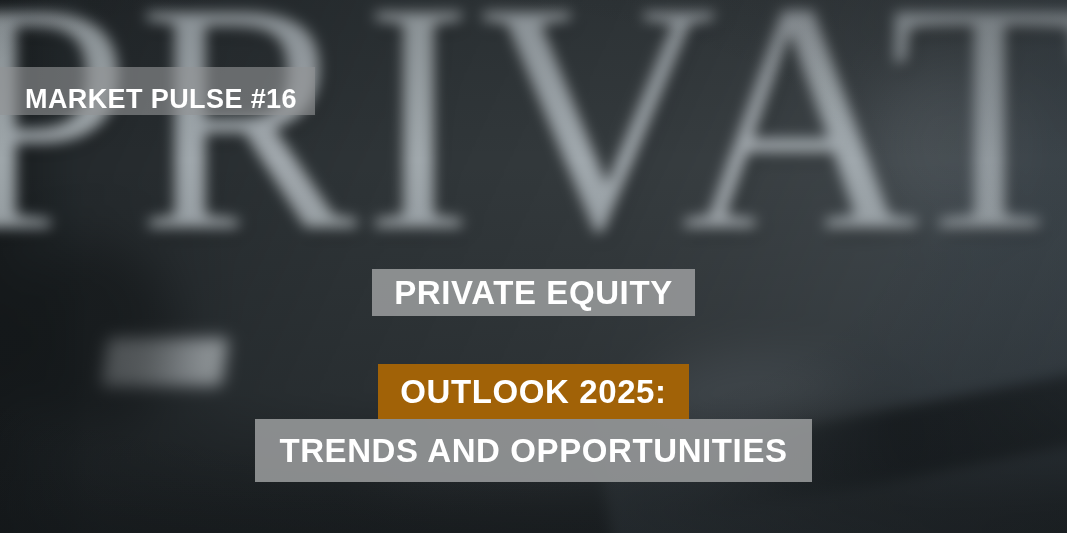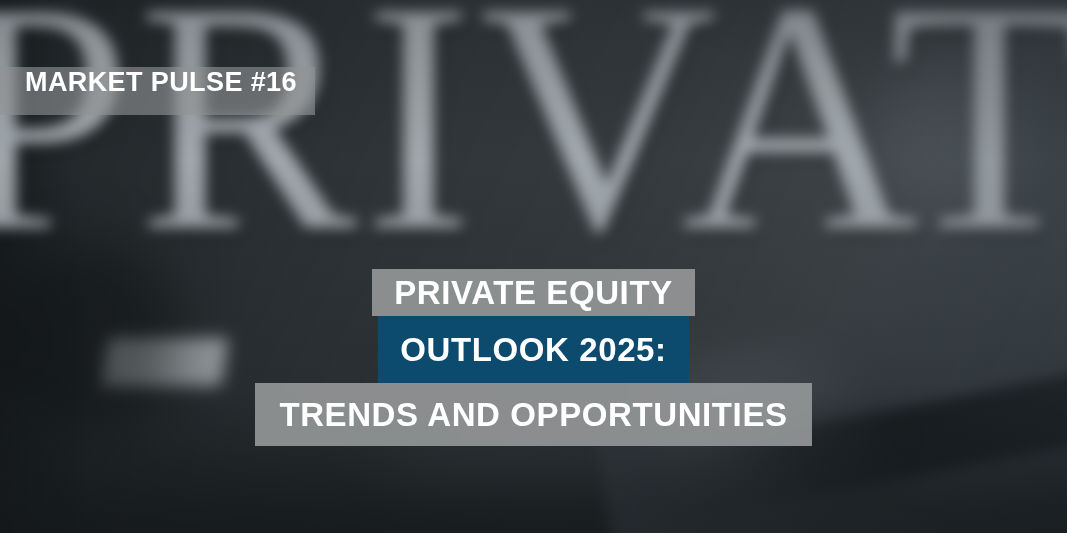--- a/index.html
+++ b/index.html
@@ -128,21 +128,21 @@
       linear-gradient(180deg, rgba(18,22,25,0.18) 0%, rgba(18,22,25,0) 30%, rgba(14,18,21,0.35) 100%);
   }
 
   
   .kicker {
     position: absolute;
     left: 0;
     top: 67px;
     height: 48px;
     display: flex;
-    align-items: flex-start;
+    align-items: flex-end;
     padding: 0 18px 0 25px;
     background: rgba(145,147,148, 0.62);
     color: #ffffff;
     font-size: 27px;
     font-weight: bold;
     letter-spacing: 0.4px;
     white-space: nowrap;
   }
 
   .title-stack {
@@ -164,22 +164,23 @@
     line-height: 47px;
     height: 47px;
     white-space: nowrap;
     text-align: center;
   }
   .title-line.gray {
     background: rgba(150,152,153,0.90);
     padding: 0 22px;
   }
   .title-line.blue {
-    background: #0c4a6e;
-    padding: 10px 22px;
+    background: #a16207;
+    padding: 4px 22px;
+    margin-top: 48px;
   }
   .title-line.wide {
     padding: 8px 24px;
   }
 </style>
 </head>
 <body>
 
 <div class="banner">
 

